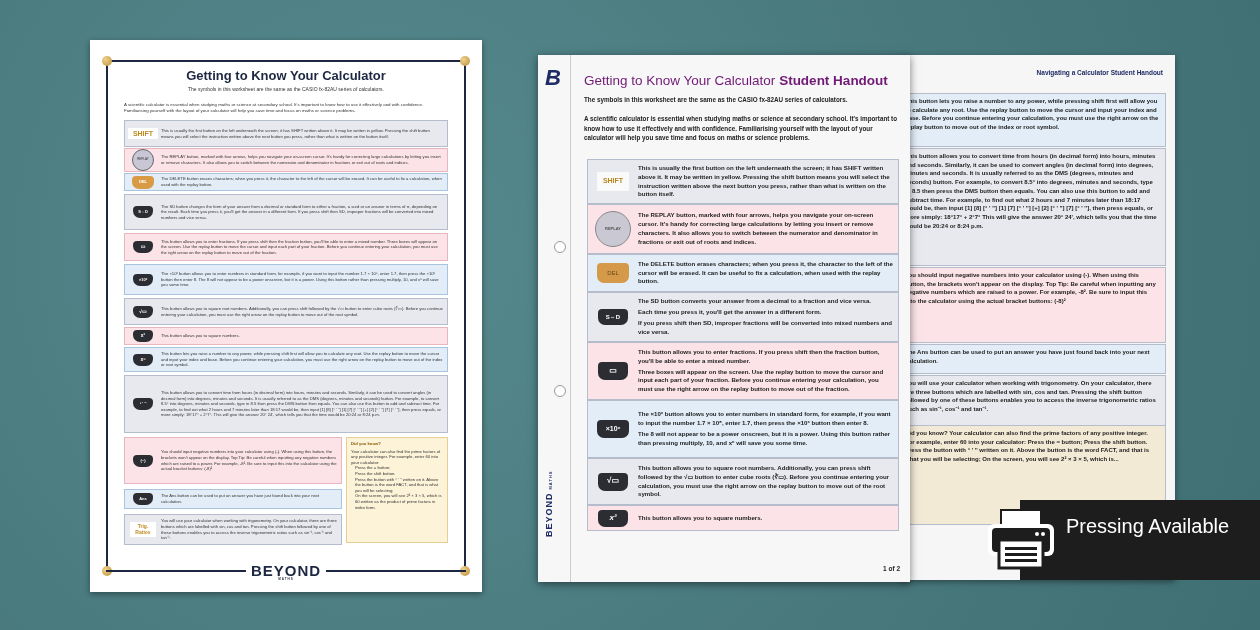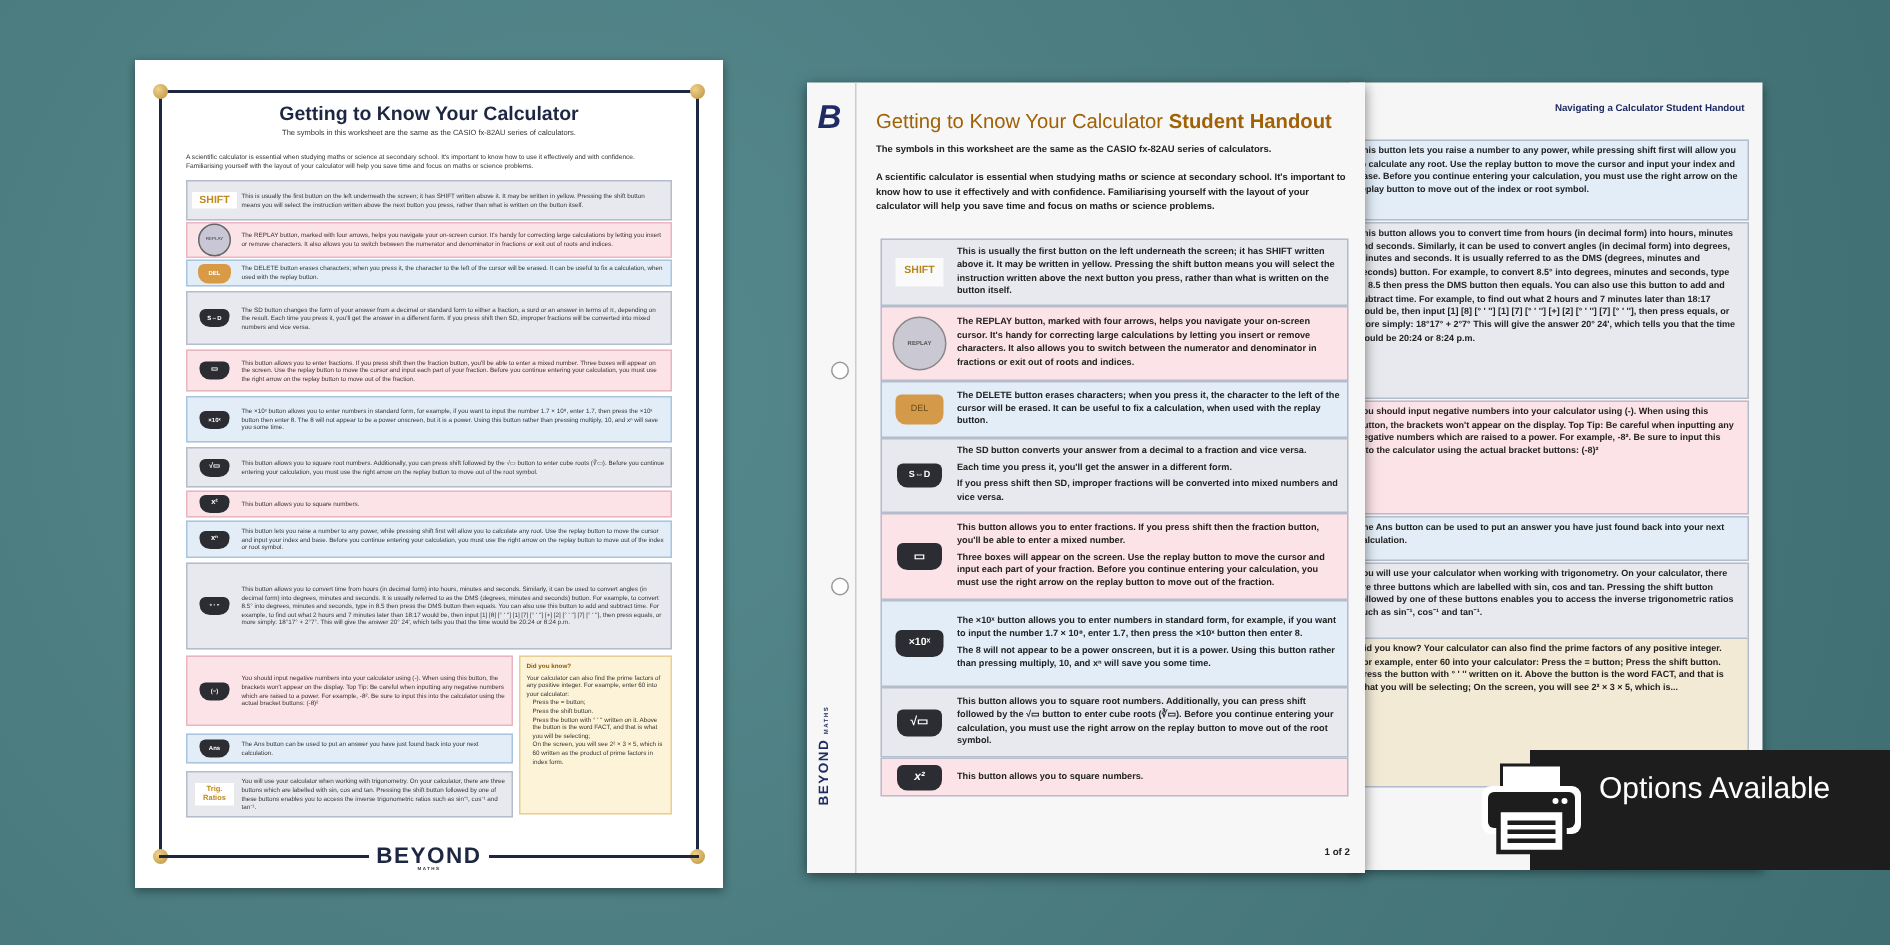--- a/index.html
+++ b/index.html
@@ -21,21 +21,21 @@
 .p-logo{position:absolute;left:0;right:0;top:522px;text-align:center;font-weight:bold;font-size:15px;color:#1d2742;letter-spacing:1px}
 .p-logo small{display:block;font-size:3px;letter-spacing:1px;margin-top:-2px}
 
 .back{position:absolute;left:900px;top:55px;width:275px;height:525px;background:#f6f6f6;box-shadow:0 2px 6px rgba(0,0,0,.4)}
 .front{position:absolute;left:538px;top:55px;width:372px;height:527px;background:#f7f7f7;box-shadow:0 2px 8px rgba(0,0,0,.5)}
 .front .gutter{position:absolute;left:0;top:0;bottom:0;width:33px;border-right:1px solid #ccc}
 .hole{position:absolute;left:16px;width:12px;height:12px;border:1px solid #999;border-radius:50%;background:#fff}
 .b-logo{position:absolute;left:7px;top:10px;font-size:22px;font-weight:bold;font-style:italic;color:#1f2b63}
 .vert{position:absolute;left:6px;top:482px;transform:rotate(-90deg);transform-origin:left top;font-size:9px;font-weight:bold;color:#1f2b63;letter-spacing:1px;white-space:nowrap}
 .vert small{font-size:4px;margin-left:3px}
-.h-title{position:absolute;left:46px;top:18px;font-size:13.5px;color:#a16207}
+.h-title{position:absolute;left:46px;top:18px;font-size:13.5px;color:#701a75}
 .h-title b{font-weight:bold}
 .h-sub{position:absolute;left:46px;top:41px;font-size:6.3px;font-weight:bold;color:#222}
 .h-intro{position:absolute;left:46px;right:10px;top:59px;font-size:6.3px;font-weight:bold;line-height:9.5px;color:#222}
 .h-row{position:absolute;left:49px;width:312px;border:1px solid #b5bccb;display:flex;align-items:center;font-size:6.1px;line-height:8.8px;font-weight:bold;color:#222}
 .h-row .ic{width:50px;flex:none;display:flex;justify-content:center}
 .h-row .tx{padding:2px 5px 2px 0}
 .h-row .tx p+p{margin-top:2px}
 .page-num{position:absolute;right:10px;bottom:10px;font-size:6.5px;font-weight:bold;color:#222}
 .back-head{position:absolute;right:12px;top:14px;font-size:6.5px;font-weight:bold;color:#1f2b63}
 .b-row{position:absolute;left:0;width:266px;border:1px solid #b5bccb;font-size:6px;line-height:8.7px;font-weight:bold;color:#222;padding:3px 6px 3px 4px;overflow:hidden}
@@ -250,14 +250,14 @@
   <rect x="3" y="16" width="66" height="32" rx="6" fill="#fff"></rect>
   <rect x="7" y="20" width="58" height="24" rx="4" fill="#1d1d1d"></rect>
   <circle cx="58" cy="26" r="2" fill="#fff"></circle>
     <circle cx="52" cy="26" r="2" fill="#fff"></circle>
   <rect x="14" y="32" width="44" height="28" fill="#fff" stroke="#1d1d1d" stroke-width="3"></rect>
   <rect x="20" y="39" width="32" height="3" fill="#1d1d1d"></rect>
   <rect x="20" y="45" width="32" height="3" fill="#1d1d1d"></rect>
   <rect x="20" y="51" width="32" height="3" fill="#1d1d1d"></rect>
 </svg>
 <div class="badge-text">
-  <div class="t2">Options Available</div>
+  <div class="t2">Pressing Available</div>
 </div>
 
 </body></html>

